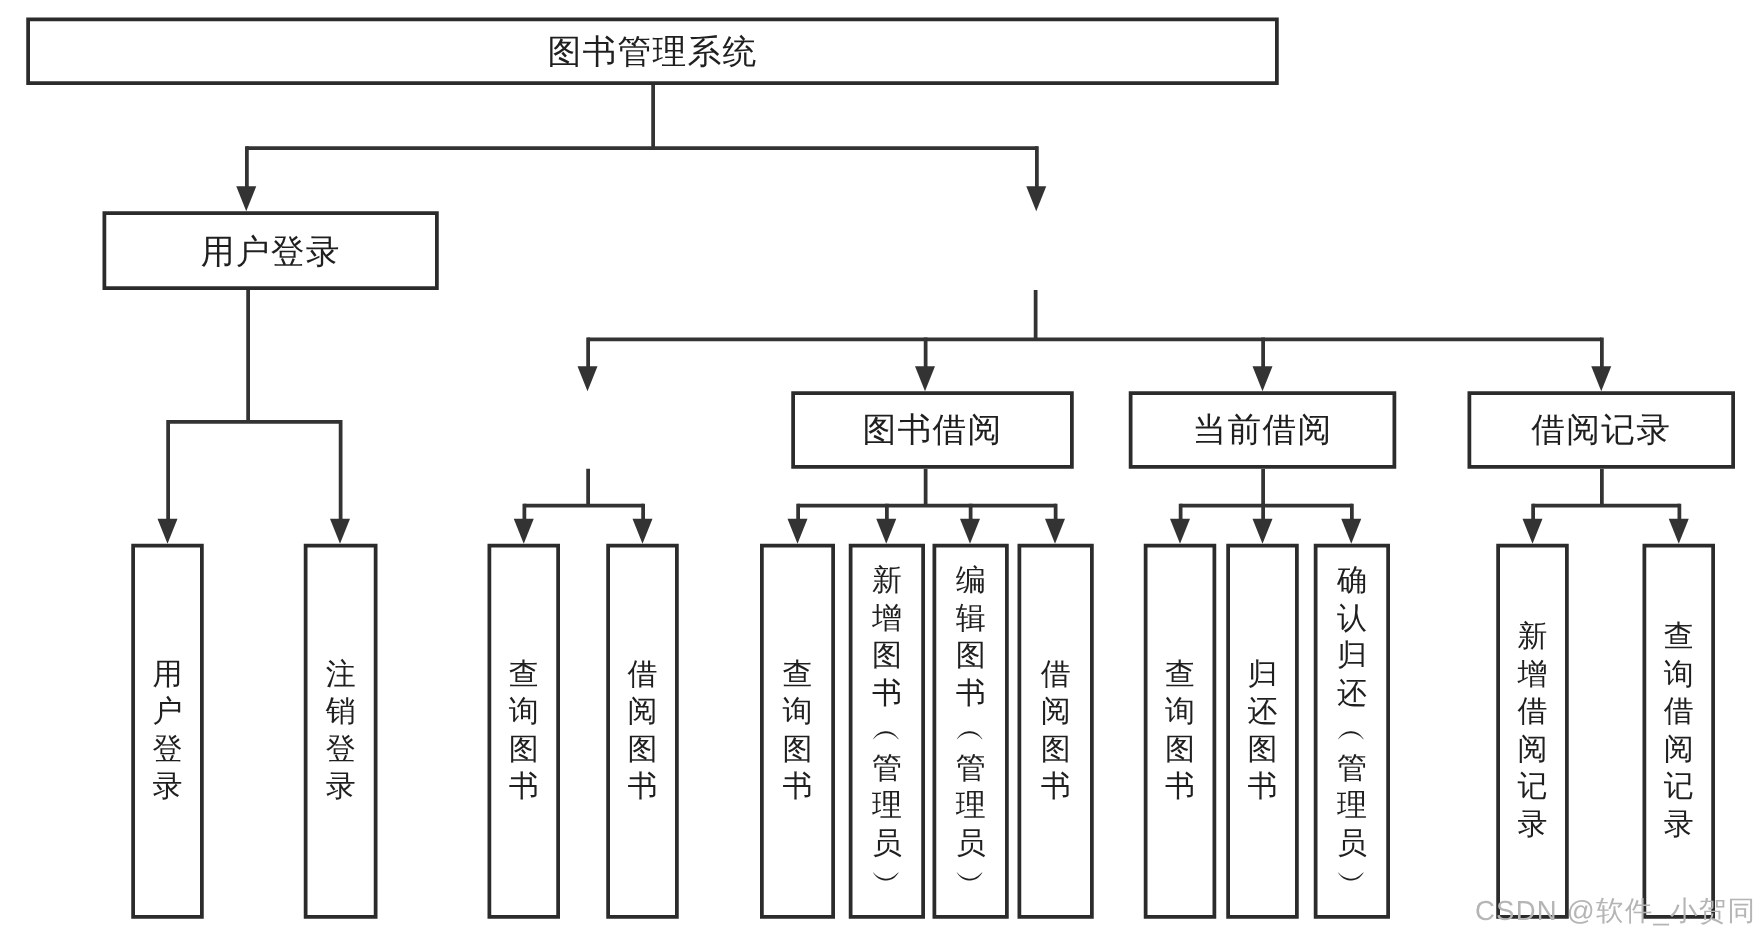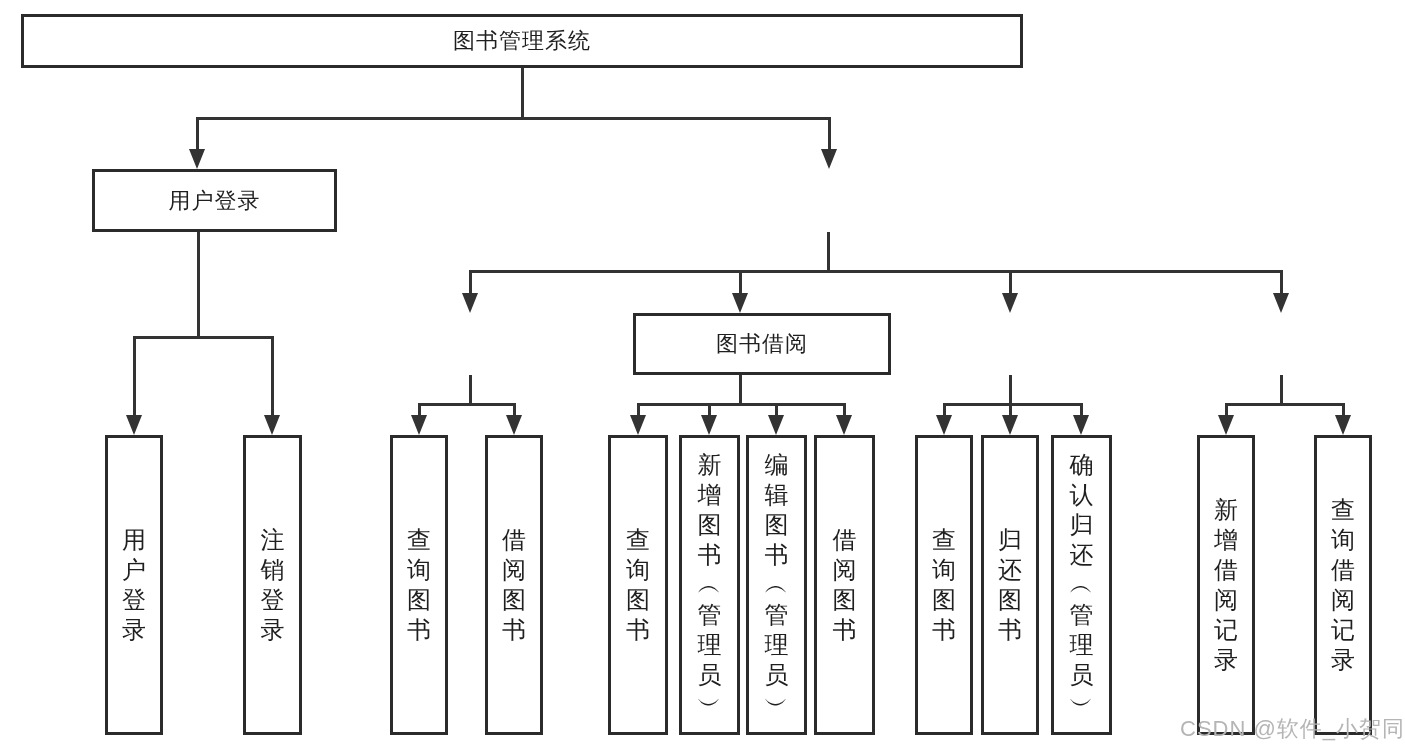--- a/index.html
+++ b/index.html
@@ -18,21 +18,21 @@
   }
   .box{
     position:absolute;
     box-sizing:border-box;
     border:3px solid var(--border);
     background:#ffffff;
     display:flex;
     align-items:center;
     justify-content:center;
     color:var(--text);
-    font-size:22px;
+    font-size:27px;
     letter-spacing:1px;
     z-index:2;
   }
   .leaf{
     font-size:24px;
     line-height:30px;
     letter-spacing:0;
     text-align:center;
     white-space:pre-line;
   }
@@ -54,23 +54,25 @@
     white-space:nowrap;
   }
 </style>
 </head>
 <body>
 
 <div id="stage">
 
   <div class="box" style="left:21px;top:14px;width:1002px;height:54px">图书管理系统</div>
 
-  <div class="box" style="left:92px;top:169px;width:245px;height:63px">用户登录</div>
-
-  <div class="box" style="left:633px;top:313px;width:258px;height:62px">图书借阅</div>
+  <div class="box" style="left:82px;top:169px;width:269px;height:63px">用户登录</div>
+
+  <div class="box" style="left:633px;top:313px;width:226px;height:62px">图书借阅</div>
+  <div class="box" style="left:903px;top:313px;width:214px;height:62px">当前借阅</div>
+  <div class="box" style="left:1174px;top:313px;width:214px;height:62px">借阅记录</div>
 
   <div class="box leaf" style="left:105px;top:435px;width:58px;height:300px">用
 户
 登
 录</div>
   <div class="box leaf" style="left:243px;top:435px;width:59px;height:300px">注
 销
 登
 录</div>
 

